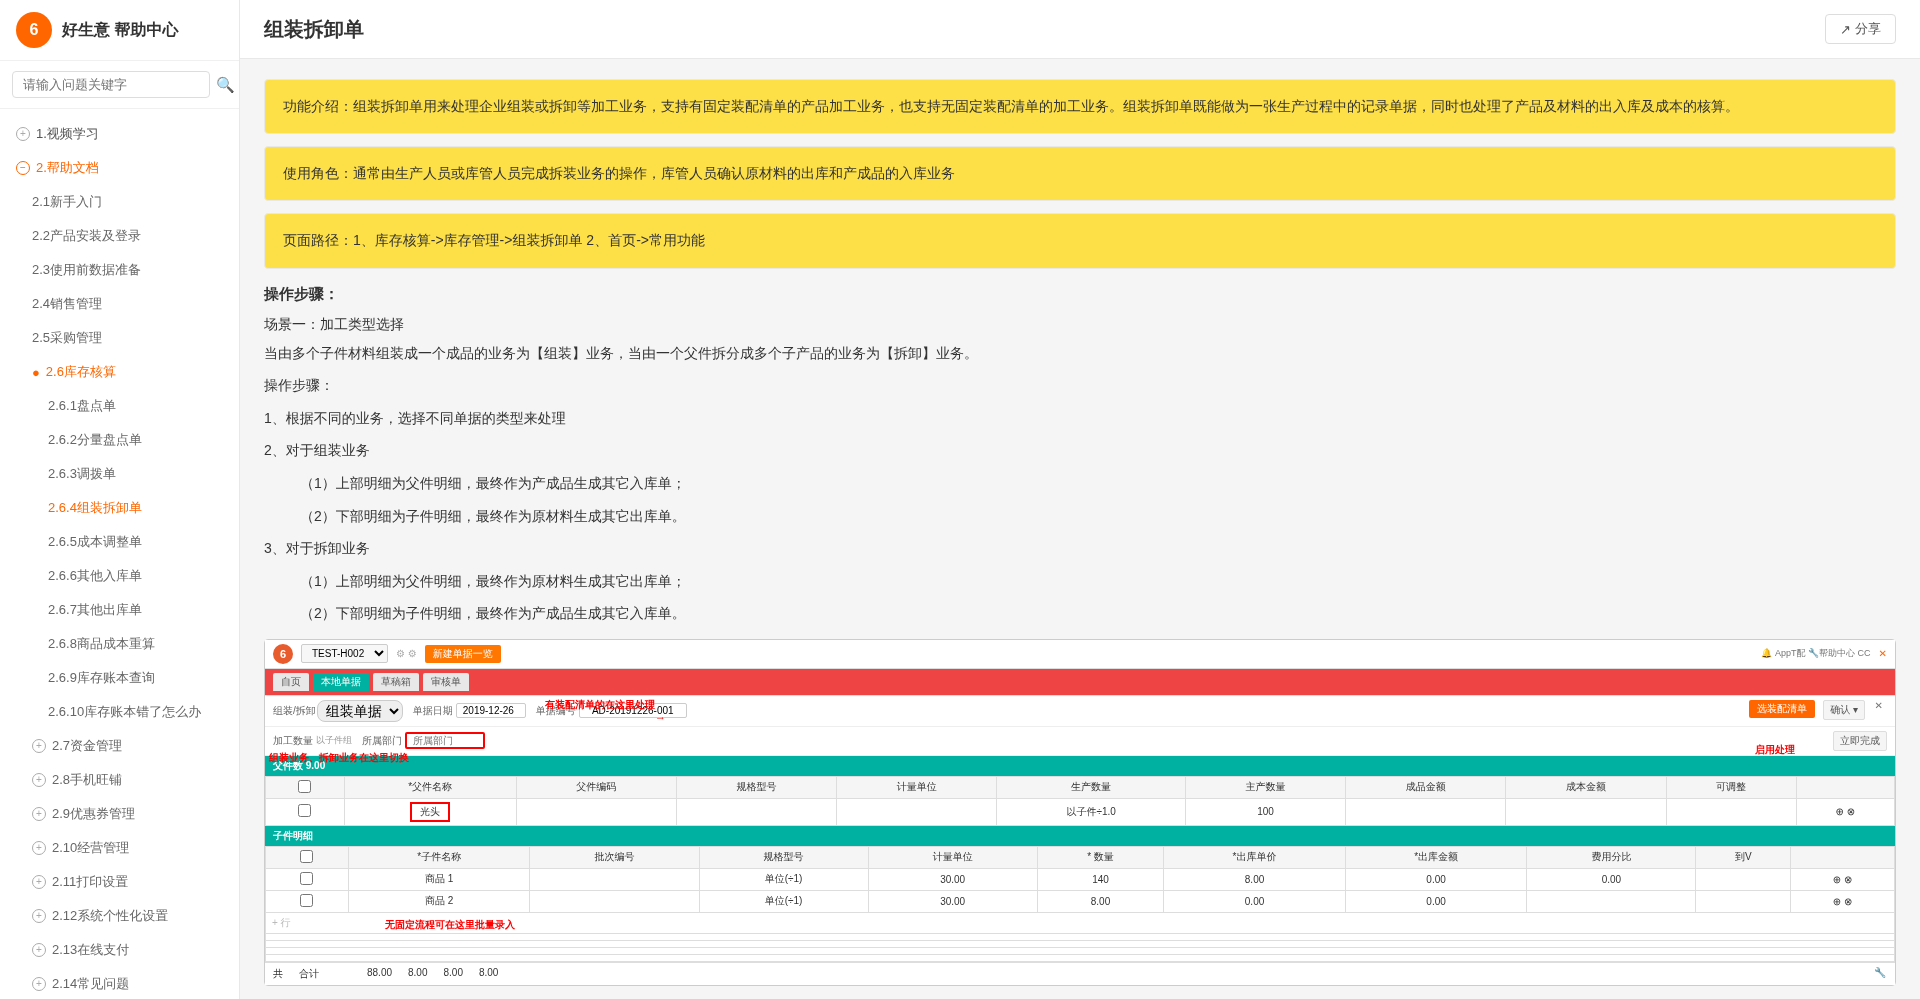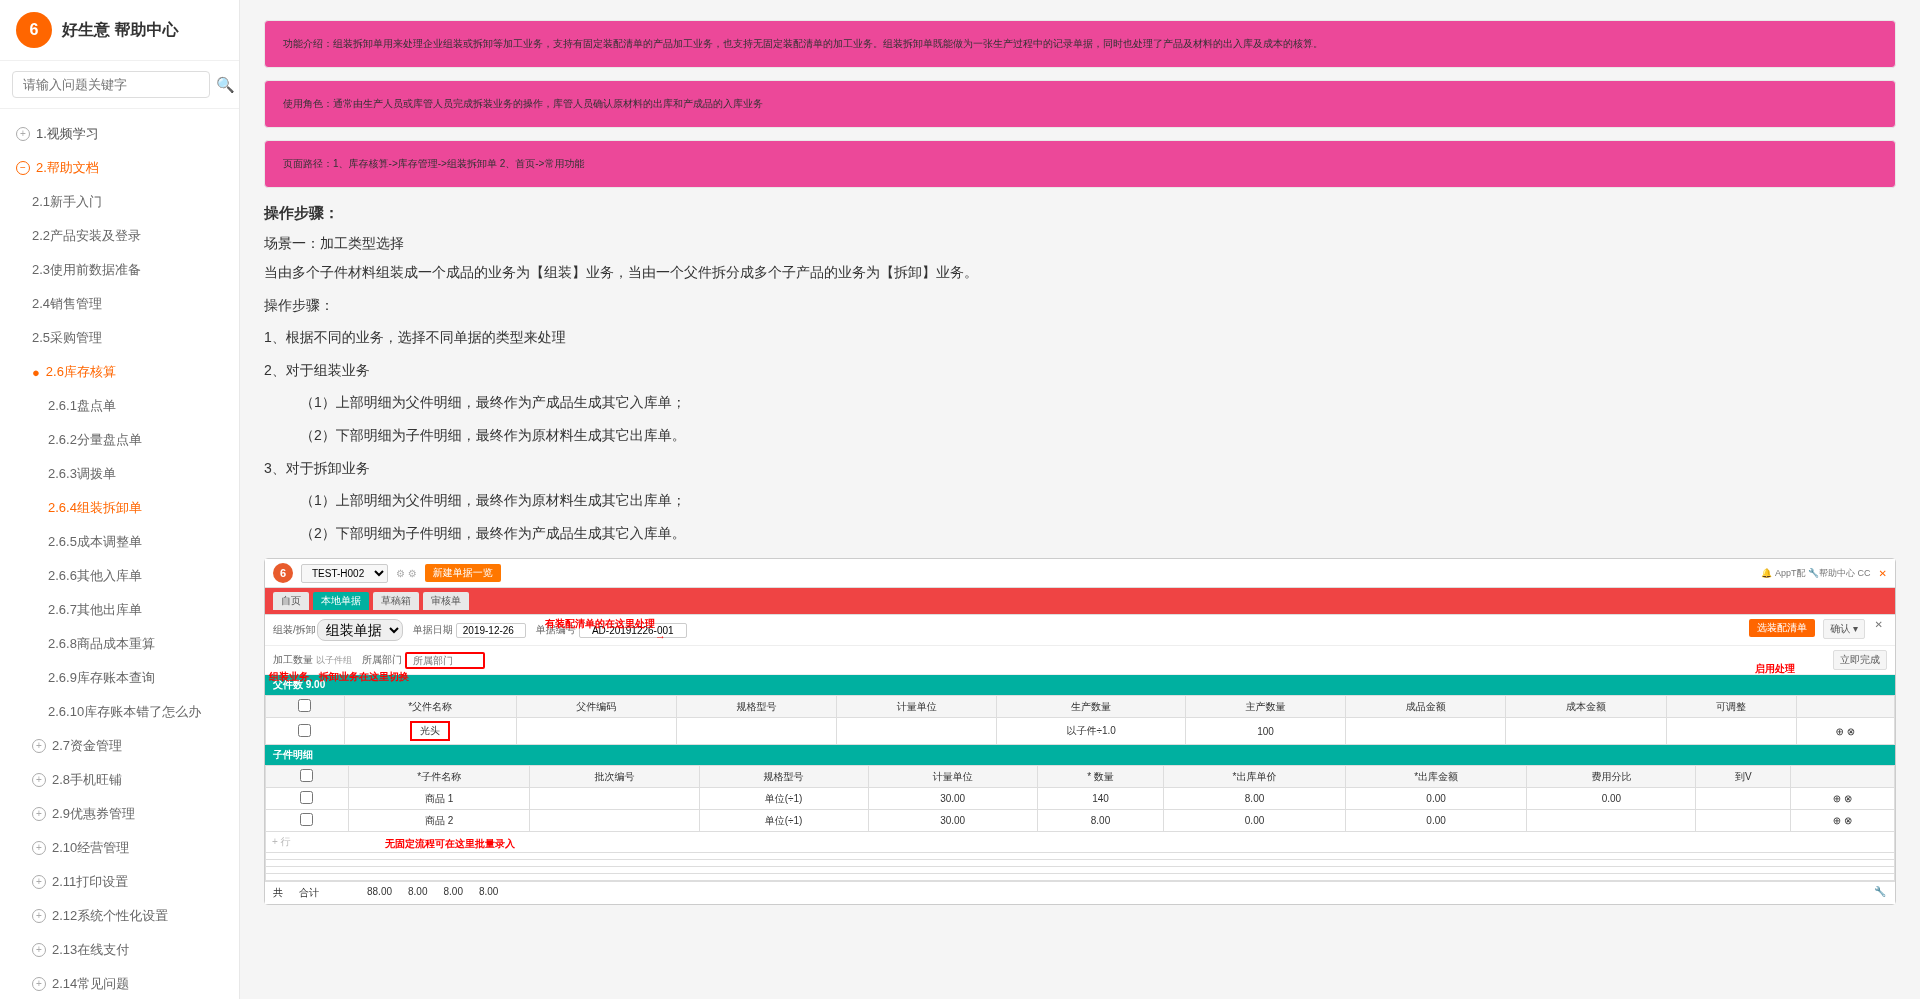--- a/index.html
+++ b/index.html
@@ -25,21 +25,21 @@
     .nav-item.active2 .circle-icon::after { content: '−'; color: #f60; font-size: 10px; line-height: 1; }
 
     
     .main { flex: 1; display: flex; flex-direction: column; overflow: hidden; background: #f5f5f5; }
     .main-header { background: #fff; padding: 14px 24px; border-bottom: 1px solid #e8e8e8; display: flex; align-items: center; justify-content: space-between; }
     .page-title { font-size: 20px; font-weight: bold; color: #333; }
     .share-btn { border: 1px solid #ddd; border-radius: 4px; padding: 5px 14px; font-size: 13px; color: #555; cursor: pointer; background: #fff; display: flex; align-items: center; gap: 4px; }
 
     .content-area { flex: 1; overflow-y: auto; padding: 20px 24px; }
 
-    .info-block { background: #ec4899; border: 1px solid #e8e8e8; border-radius: 4px; padding: 14px 18px; margin-bottom: 12px; font-size: 10px; line-height: 1.8; color: #333; }
+    .info-block { background: #fde047; border: 1px solid #e8e8e8; border-radius: 4px; padding: 14px 18px; margin-bottom: 12px; font-size: 14px; line-height: 1.8; color: #333; }
 
     .section-title { font-size: 15px; font-weight: bold; color: #333; margin: 16px 0 8px; }
     .sub-section-title { font-size: 14px; font-weight: normal; color: #333; margin: 12px 0 6px; }
     .content-text { font-size: 14px; color: #333; line-height: 1.9; margin-bottom: 6px; }
     .content-text.indent2 { padding-left: 36px; }
 
     
     .mock-screenshot { background: #f0eeee; border: 1px solid #ccc; width: 100%; font-size: 10px; position: relative; }
     .mock-top-bar { background: #fff; border-bottom: 1px solid #ddd; padding: 4px 8px; display: flex; align-items: center; gap: 8px; font-size: 10px; }
     .mock-company-select { background: #f7f7f7; border: 1px solid #ccc; padding: 2px 6px; font-size: 10px; border-radius: 2px; }
@@ -155,20 +155,27 @@
       </div>
     <div class="nav-item sub">
         <span class="circle-icon"></span>
         <span>2.14常见问题</span>
       </div>
 
   </nav>
 </div>
 
 <div class="main">
+  <div class="main-header">
+    <h1 class="page-title">组装拆卸单</h1>
+    <button class="share-btn">
+      <span style="font-size:13px;">↗</span>
+      <span>分享</span>
+    </button>
+  </div>
 
   <div class="content-area">
 
     <div class="info-block">
       <span>功能介绍：组装拆卸单用来处理企业组装或拆卸等加工业务，支持有固定装配清单的产品加工业务，也支持无固定装配清单的加工业务。组装拆卸单既能做为一张生产过程中的记录单据，同时也处理了产品及材料的出入库及成本的核算。</span>
     </div>
 
     <div class="info-block">
       <span>使用角色：通常由生产人员或库管人员完成拆装业务的操作，库管人员确认原材料的出库和产成品的入库业务</span>
     </div>

